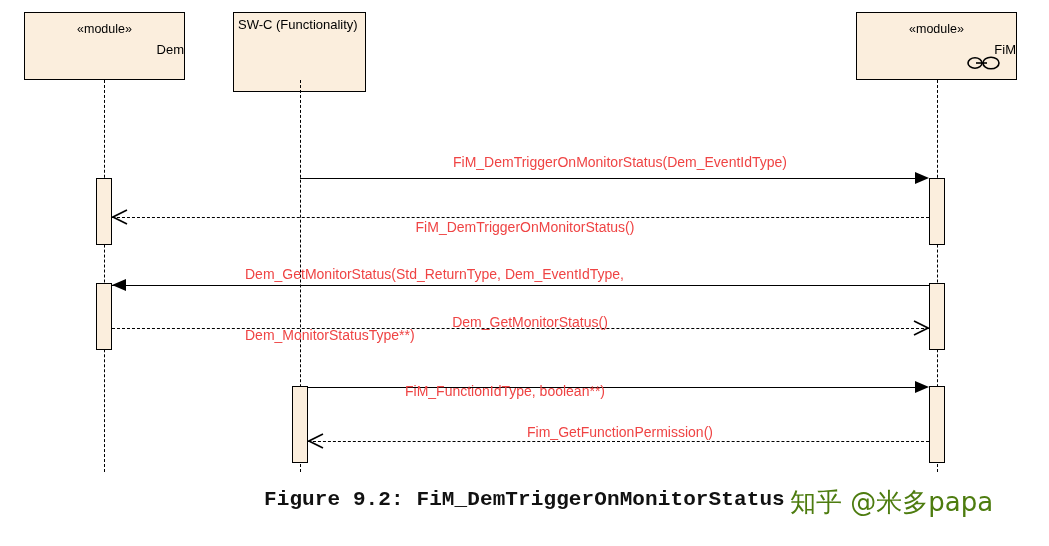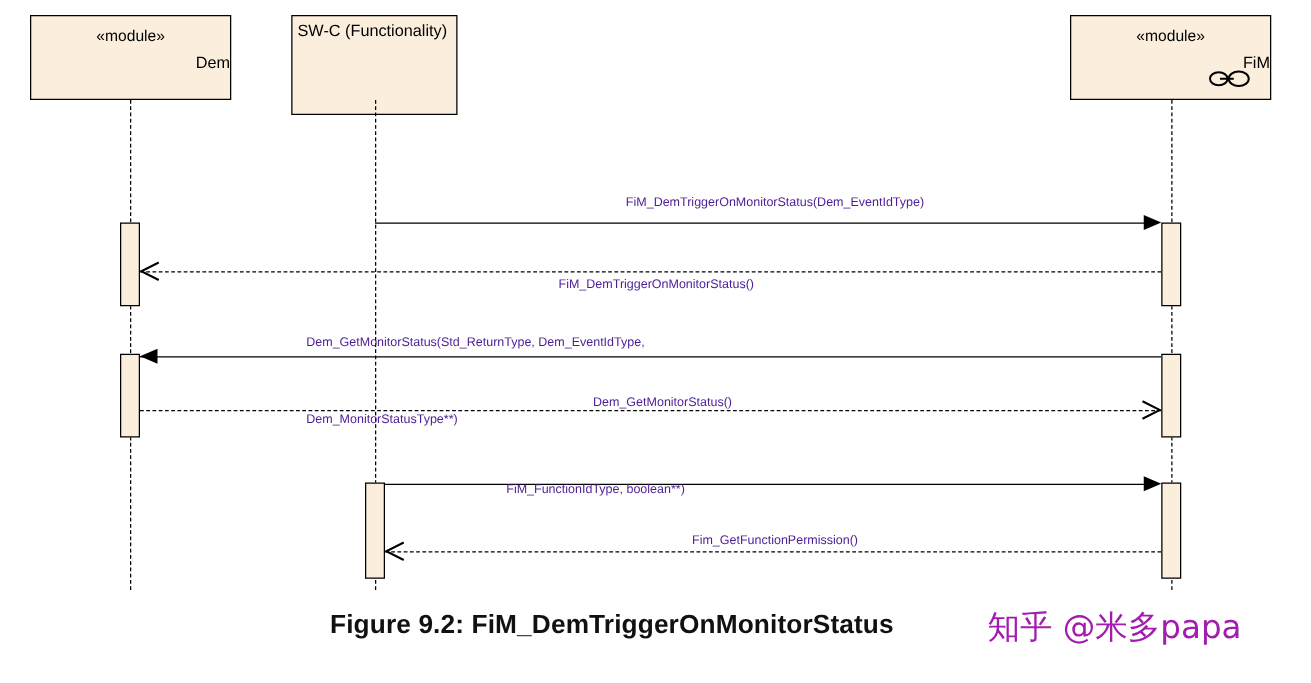--- a/index.html
+++ b/index.html
@@ -25,30 +25,30 @@
   
   .msgline{position:absolute;height:0;border-top:1.5px solid #000;}
   .msgline.dashed{border-top:1.5px dashed #000;}
 
   .arrow-solid-r,.arrow-solid-l{position:absolute;width:0;height:0;}
   .arrow-solid-r{border-top:6.5px solid transparent;border-bottom:6.5px solid transparent;border-left:14px solid #000;}
   .arrow-solid-l{border-top:6.5px solid transparent;border-bottom:6.5px solid transparent;border-right:14px solid #000;}
 
   .arrow-open{position:absolute;width:16px;height:16px;}
 
-  .msglabel{position:absolute;font-size:10px;line-height:15px;color:#4c1d95;white-space:pre;}
+  .msglabel{position:absolute;font-size:14px;line-height:15px;color:#ef4444;white-space:pre;}
   .msglabel.center{text-align:center;}
   .msglabel.leftal{text-align:left;}
 
   
   #caption{position:absolute;font-weight:bold;font-size:21px;line-height:24px;
            letter-spacing:0.1px;color:#111;white-space:nowrap;}
 
   
-  #watermark{position:absolute;font-size:26px;line-height:30px;color:#a21caf;
+  #watermark{position:absolute;font-size:26px;line-height:30px;color:#4d7c0f;
              white-space:nowrap;font-family:"DejaVu Sans","Liberation Sans",sans-serif;}
 </style>
 </head>
 <body>
 
 <div id="canvas">
 
   <div class="head" style="left:24px;top:12px;width:161px;height:68px;">
     <div class="stereo" style="top:9px;">«module»</div>
     <div class="nm" style="top:29px;">Dem</div>
@@ -108,17 +108,17 @@
   <div class="act" style="left:292px;top:386px;width:16px;height:77px;"></div>
 
   <div class="act" style="left:929px;top:386px;width:16px;height:77px;"></div>
 
   <div class="msgline dashed" style="left:308px;top:441px;width:621px;"></div>
   <svg class="arrow-open" style="left:308px;top:433px;" viewBox="0 0 16 16">
     <path d="M15,1 L1,8 L15,15" fill="none" stroke="#000" stroke-width="1.6"></path>
   </svg>
   <div class="msglabel center" style="left:330px;top:425px;width:580px;">Fim_GetFunctionPermission()</div>
 
-  <div id="caption" style="left:264px;top:488px;">Figure 9.2: FiM_DemTriggerOnMonitorStatus</div>
+  <div id="caption" style="left:264px;top:488px;font-family:Liberation Mono, monospace;">Figure 9.2: FiM_DemTriggerOnMonitorStatus</div>
 
   <div id="watermark" style="left:790px;top:487px;">知乎 @米多papa</div>
 
 </div>
 
 </body></html>

